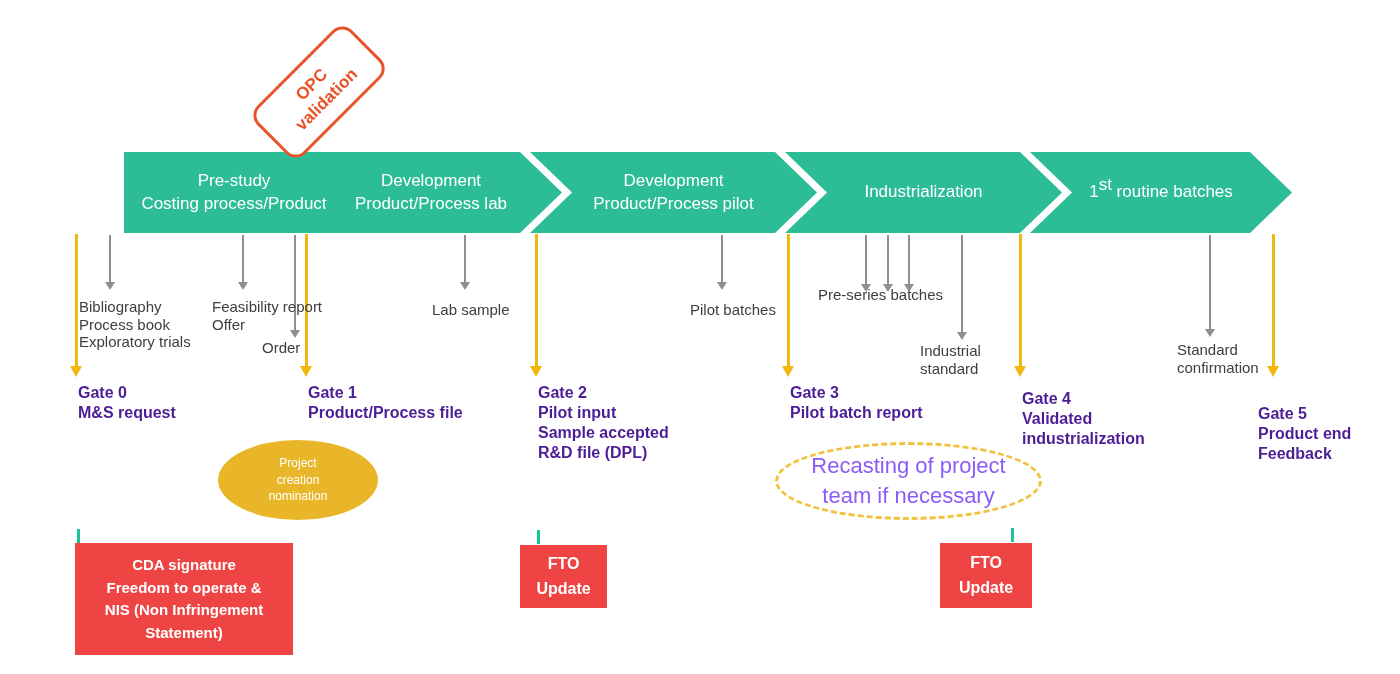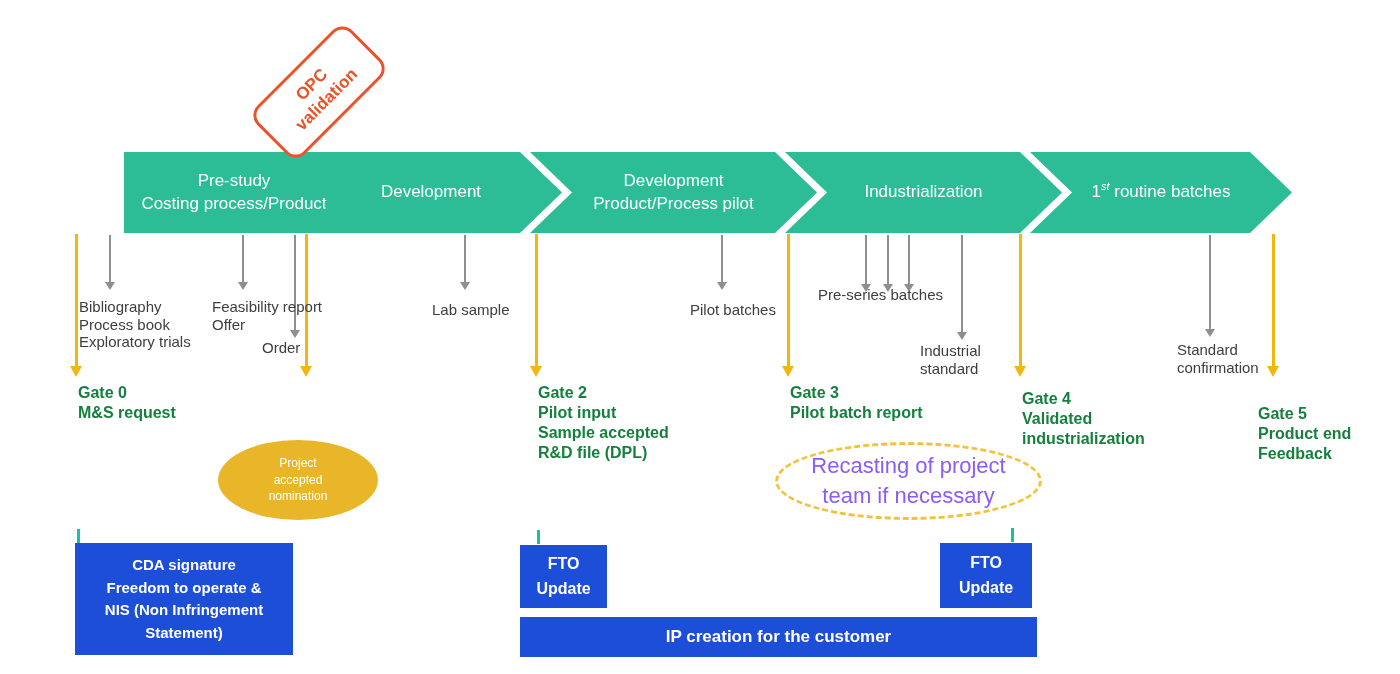--- a/index.html
+++ b/index.html
@@ -9,71 +9,72 @@
   
   .chev{position:absolute;top:152px;height:81px;background:#2cbd97;color:#fff;
         display:flex;flex-direction:column;justify-content:center;text-align:center;
         font-size:17px;line-height:1.32;box-sizing:border-box;}
   .chev.first{clip-path:polygon(0 0,220px 0,262px 50%,220px 100%,0 100%);padding-right:42px;}
   .chev.mid{padding:0 42px;}
   #chev2{left:300px;width:262px;clip-path:polygon(0 0,220px 0,262px 50%,220px 100%,0 100%,42px 50%);}
   #chev3{left:530px;width:287px;clip-path:polygon(0 0,245px 0,287px 50%,245px 100%,0 100%,42px 50%);}
   #chev4{left:785px;width:277px;clip-path:polygon(0 0,235px 0,277px 50%,235px 100%,0 100%,42px 50%);}
   #chev5{left:1030px;width:262px;clip-path:polygon(0 0,220px 0,262px 50%,220px 100%,0 100%,42px 50%);}
-  .chev sup{font-size:11px;line-height:0;font-style:italic;}
+  .chev sup{font-size:17px;line-height:0;}
 
   
   .stamp{position:absolute;left:252px;top:58px;width:128px;height:62px;
          transform:rotate(-45deg);background:#fff;border:3px solid #e8532a;border-radius:14px;
          color:#e8532a;font-weight:bold;font-size:17px;line-height:1.25;
          display:flex;flex-direction:column;align-items:center;justify-content:center;z-index:5;}
 
   
   .arr{position:absolute;display:flex;flex-direction:column;align-items:center;}
   .arr .ln{flex:1;width:2px;background:#8f8f8f;}
   .arr .hd{width:0;height:0;border-left:5px solid transparent;border-right:5px solid transparent;
            border-top:8px solid #8f8f8f;}
   .arr.gray{width:10px;}
   .arr.yellow{width:12px;}
   .arr.yellow .ln{width:3px;background:#f2b60d;}
   .arr.yellow .hd{border-left:6px solid transparent;border-right:6px solid transparent;
                   border-top:11px solid #f2b60d;}
 
   
   .lbl{position:absolute;color:#3e3e3e;font-size:15px;line-height:1.18;}
-  .gate{position:absolute;color:#15803d;font-size:16px;font-weight:bold;line-height:1.25;}
+  .gate{position:absolute;color:#4c1d95;font-size:16px;font-weight:bold;line-height:1.25;}
 
   
   .ellipse{position:absolute;border-radius:50%;display:flex;flex-direction:column;
            align-items:center;justify-content:center;text-align:center;}
   #pm-ellipse{left:218px;top:440px;width:160px;height:80px;background:#eab629;color:#fff;
               font-size:12px;line-height:1.4;}
   #recast-ellipse{left:775px;top:442px;width:267px;height:78px;border:3px dashed #f2c23e;
                   box-sizing:border-box;color:#8b5cf6;font-size:22px;line-height:1.35;background:#fff;}
 
   
-  .tealbox{position:absolute;background:#1d4ed8;color:#fff;font-weight:bold;text-align:center;
+  .tealbox{position:absolute;background:#ef4444;color:#fff;font-weight:bold;text-align:center;
            display:flex;flex-direction:column;align-items:center;justify-content:center;}
   #cda-box{left:75px;top:543px;width:218px;height:112px;font-size:15px;line-height:1.5;}
   #fto1-box{left:520px;top:545px;width:87px;height:63px;font-size:16px;line-height:1.55;}
   #fto2-box{left:940px;top:543px;width:92px;height:65px;font-size:16px;line-height:1.55;}
   #ip-bar{left:520px;top:617px;width:517px;height:40px;font-size:17px;}
   .tick{position:absolute;width:3px;height:14px;background:#18c39c;}
 </style>
 </head>
 <body>
 
 <div id="stage">
 
   <div class="chev first" id="chev1" style="left:84px;width:262px;margin-left:40px;">
     <div>Pre-study</div>
     <div>Costing process/Product</div>
   </div>
   <div class="chev mid" id="chev2">
     <div>Development</div>
+    <div>Product/Process lab</div>
   </div>
   <div class="chev mid" id="chev3">
     <div>Development</div>
     <div>Product/Process pilot</div>
   </div>
   <div class="chev mid" id="chev4">
     <div>Industrialization</div>
   </div>
   <div class="chev mid" id="chev5">
     <div><span>1</span><sup>st</sup><span> routine batches</span></div>
@@ -169,20 +170,24 @@
   </div>
   <div class="lbl" style="left:1177px;top:341px;">
     <div>Standard</div>
     <div>confirmation</div>
   </div>
 
   <div class="gate" style="left:78px;top:383px;">
     <div>Gate 0</div>
     <div>M&amp;S request</div>
   </div>
+  <div class="gate" style="left:308px;top:383px;">
+    <div>Gate 1</div>
+    <div>Product/Process file</div>
+  </div>
   <div class="gate" style="left:538px;top:383px;">
     <div>Gate 2</div>
     <div>Pilot input</div>
     <div>Sample accepted</div>
     <div>R&amp;D file (DPL)</div>
   </div>
   <div class="gate" style="left:790px;top:383px;">
     <div>Gate 3</div>
     <div>Pilot batch report</div>
   </div>
@@ -192,21 +197,21 @@
     <div>industrialization</div>
   </div>
   <div class="gate" style="left:1258px;top:404px;">
     <div>Gate 5</div>
     <div>Product end</div>
     <div>Feedback</div>
   </div>
 
   <div class="ellipse" id="pm-ellipse">
     <div>Project</div>
-    <div>accepted</div>
+    <div>creation</div>
     <div>nomination</div>
   </div>
   <div class="ellipse" id="recast-ellipse">
     <div>Recasting of project</div>
     <div>team if necessary</div>
   </div>
 
   <div class="tick" style="left:77px;top:529px;"></div>
   <div class="tick" style="left:537px;top:530px;"></div>
   <div class="tick" style="left:1011px;top:528px;"></div>
@@ -218,15 +223,14 @@
     <div>Statement)</div>
   </div>
   <div class="tealbox" id="fto1-box">
     <div>FTO</div>
     <div>Update</div>
   </div>
   <div class="tealbox" id="fto2-box">
     <div>FTO</div>
     <div>Update</div>
   </div>
-  <div class="tealbox" id="ip-bar">IP creation for the customer</div>
 
 </div>
 
 </body></html>

